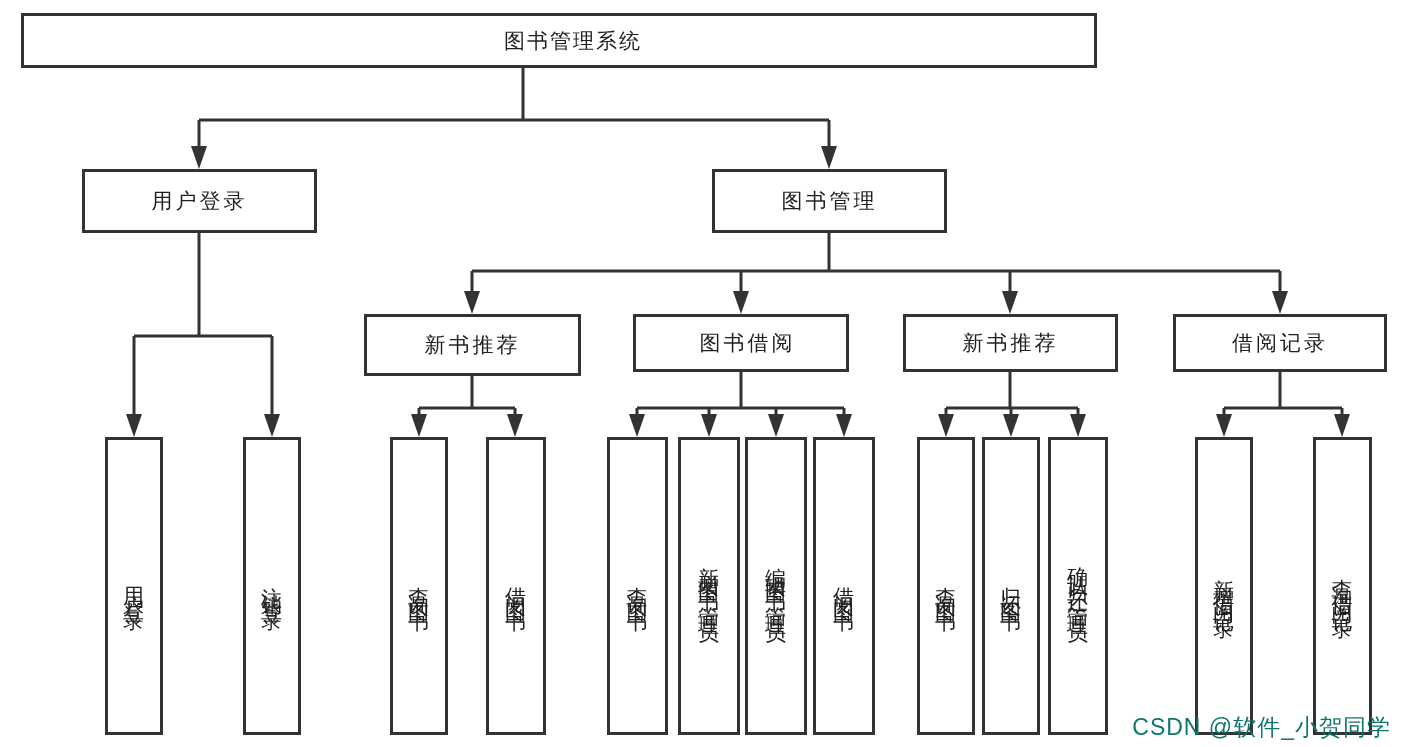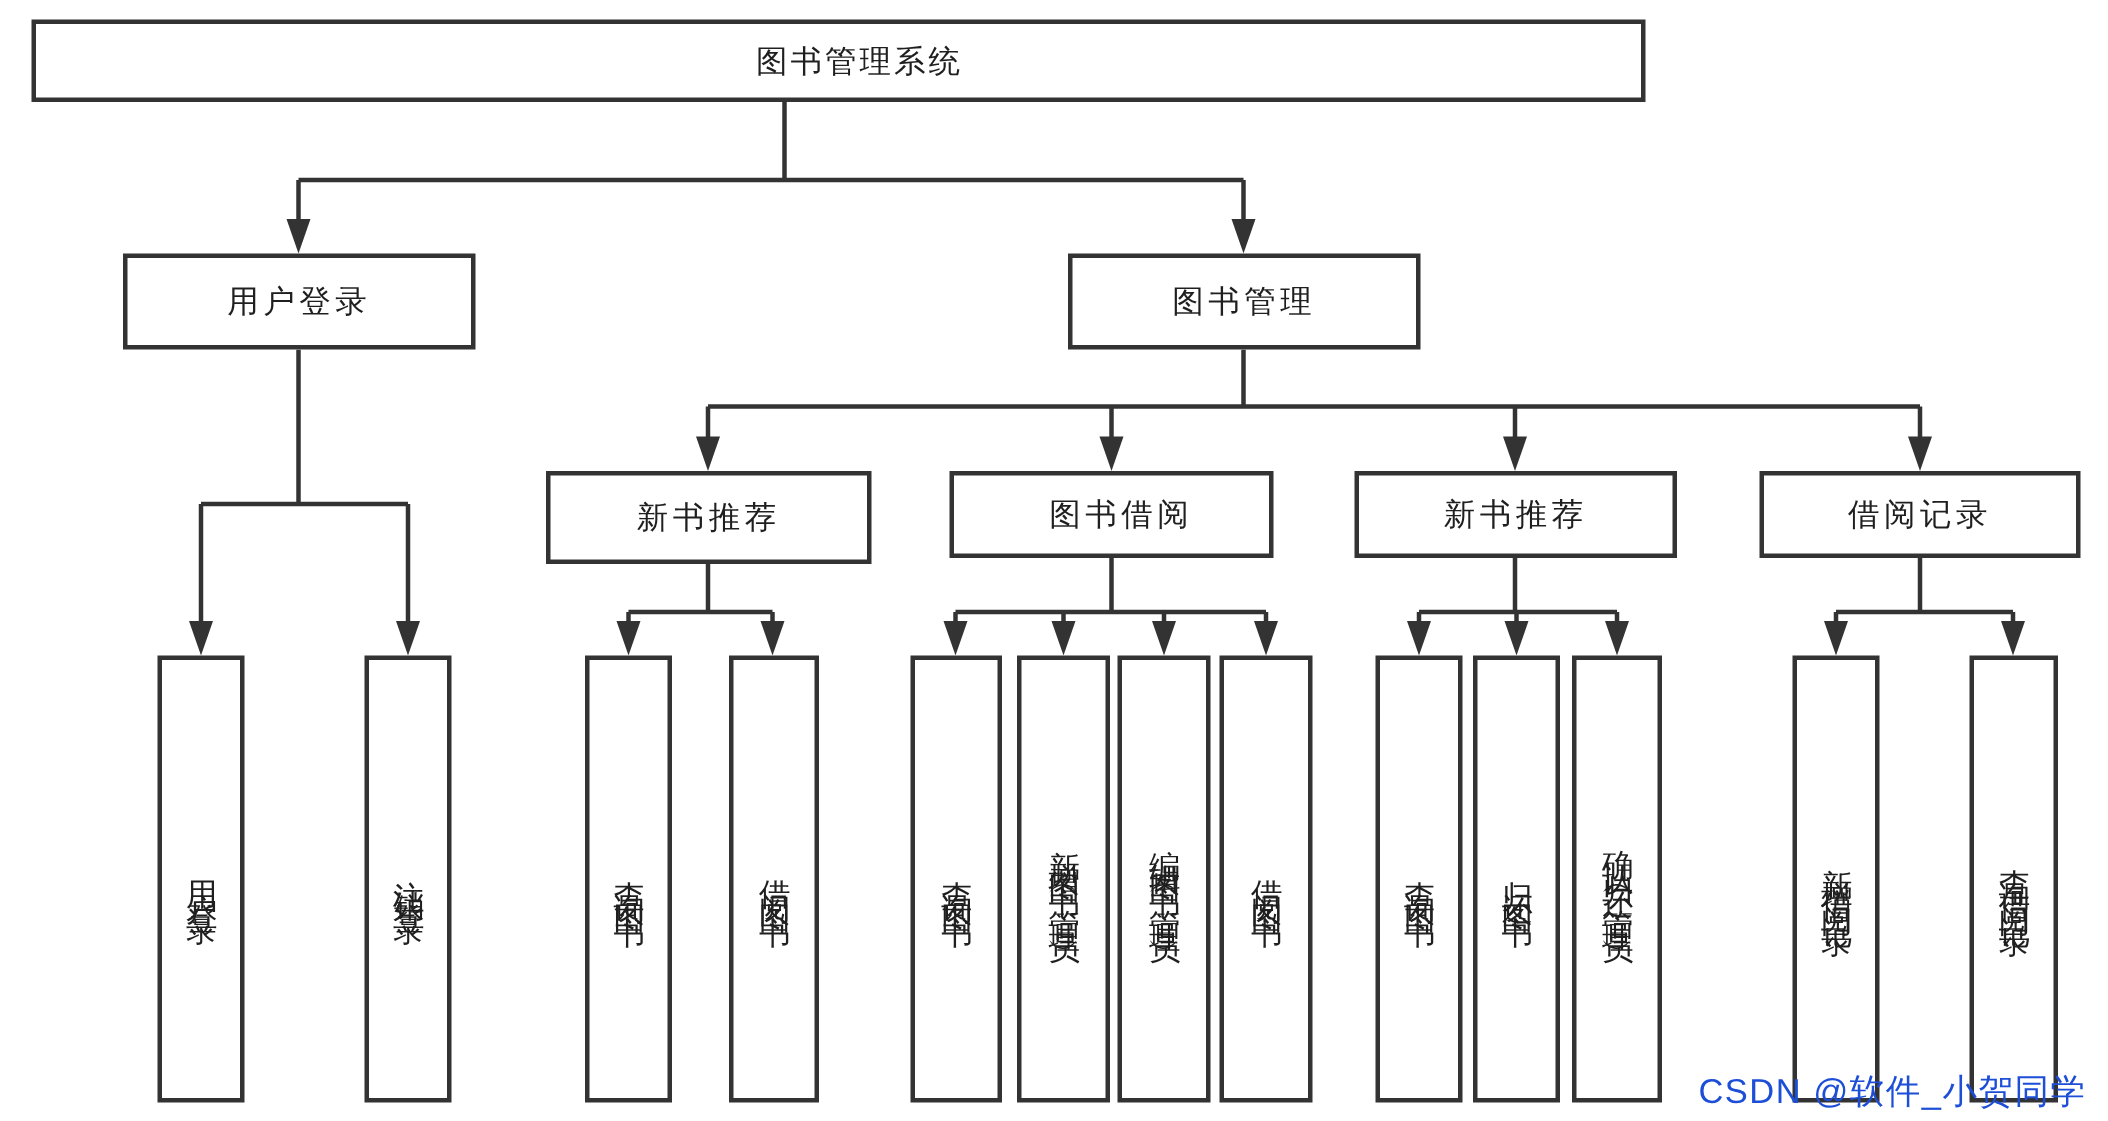--- a/index.html
+++ b/index.html
@@ -33,21 +33,21 @@
     text-orientation: mixed;
     font-size: 21px;
     letter-spacing: 8px;
     line-height: 1;
   }
   .watermark {
     position: absolute;
     right: 14px;
     bottom: 4px;
     font-size: 23px;
-    color: #1d4ed8;
+    color: #0f766e;
     letter-spacing: 1px;
     z-index: 5;
     white-space: nowrap;
   }
   svg path { stroke: #333333; stroke-width: 3; fill: none; }
   svg polygon { fill: #333333; stroke: none; }
 </style>
 </head>
 <body>
 

